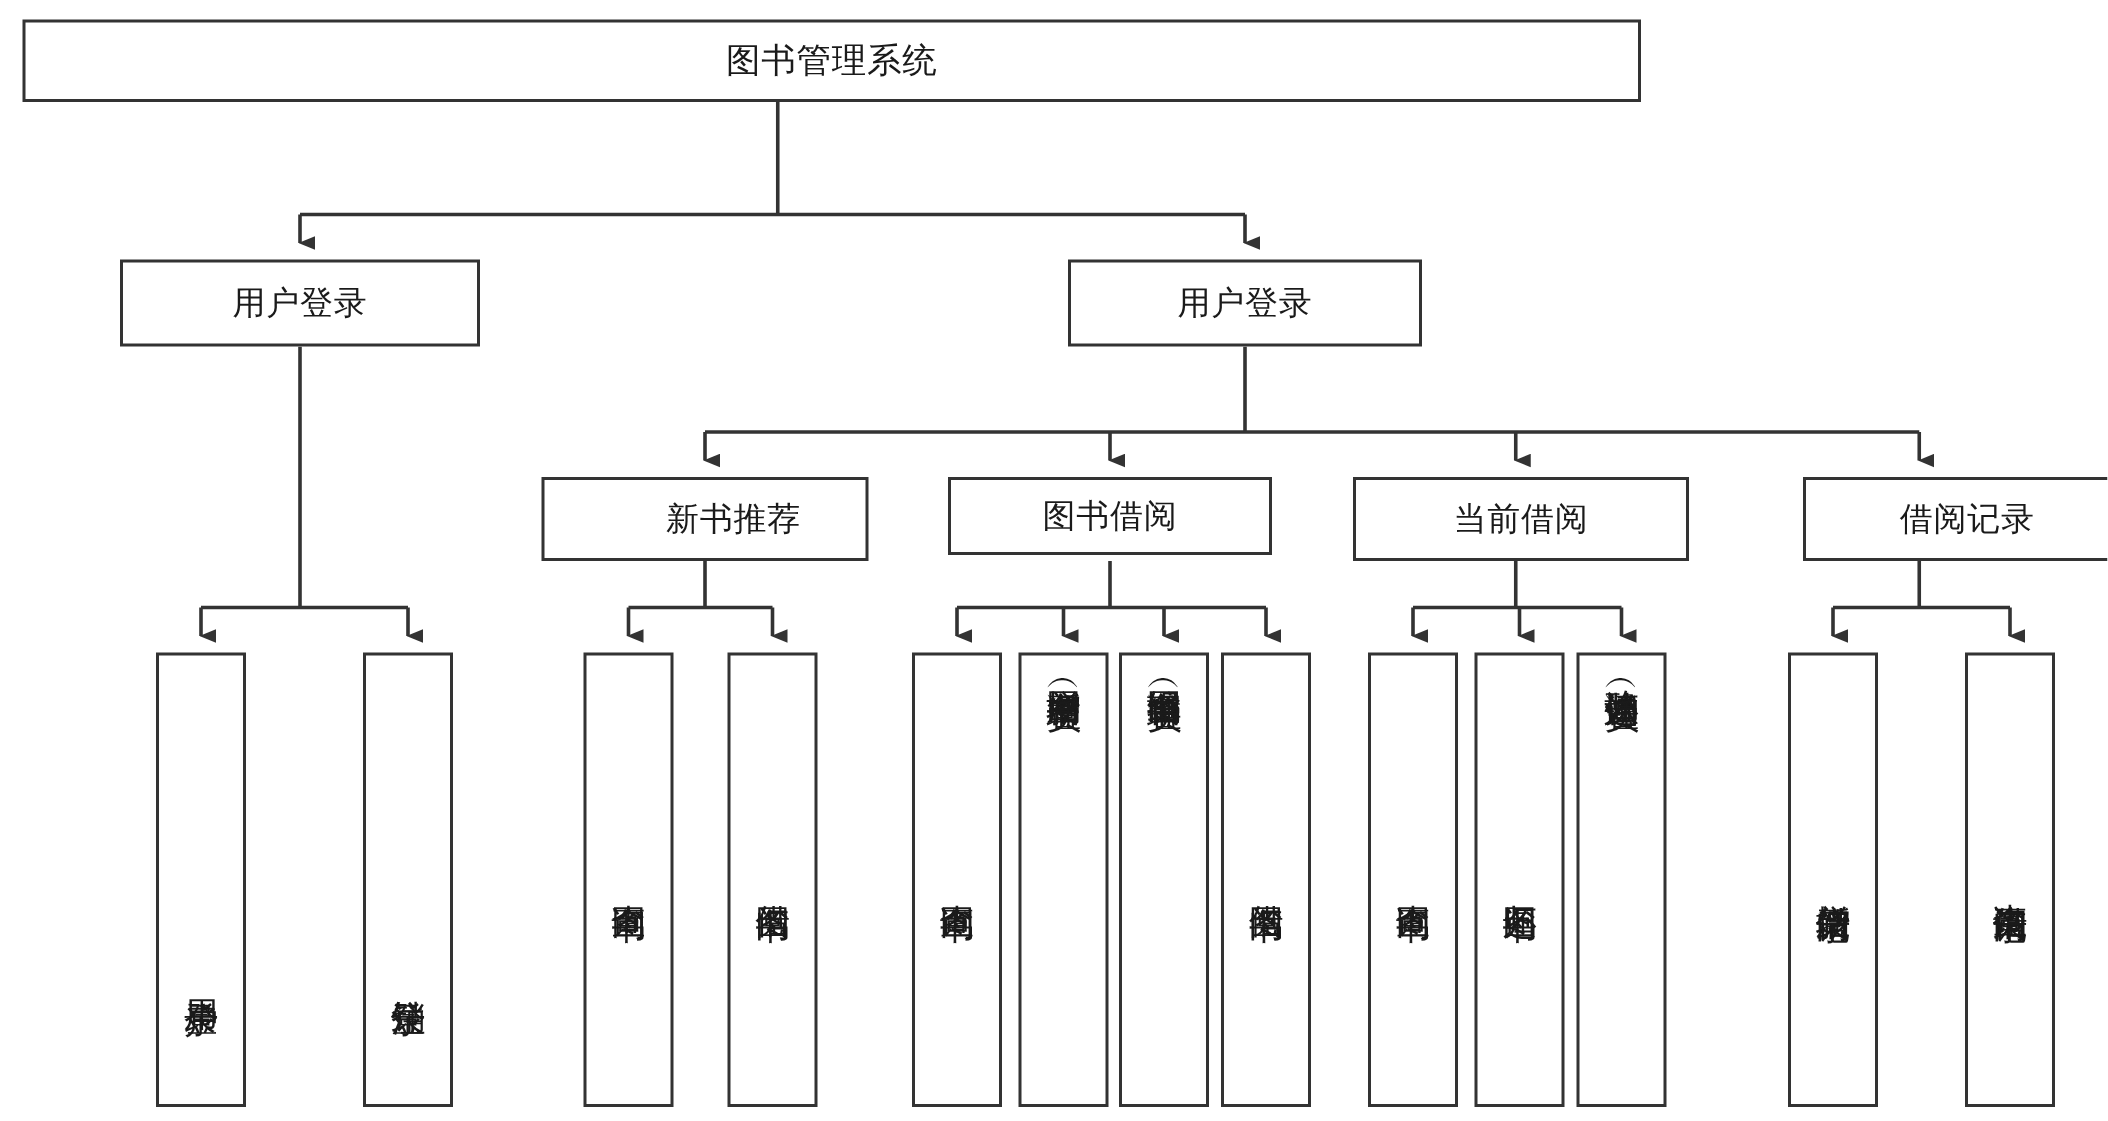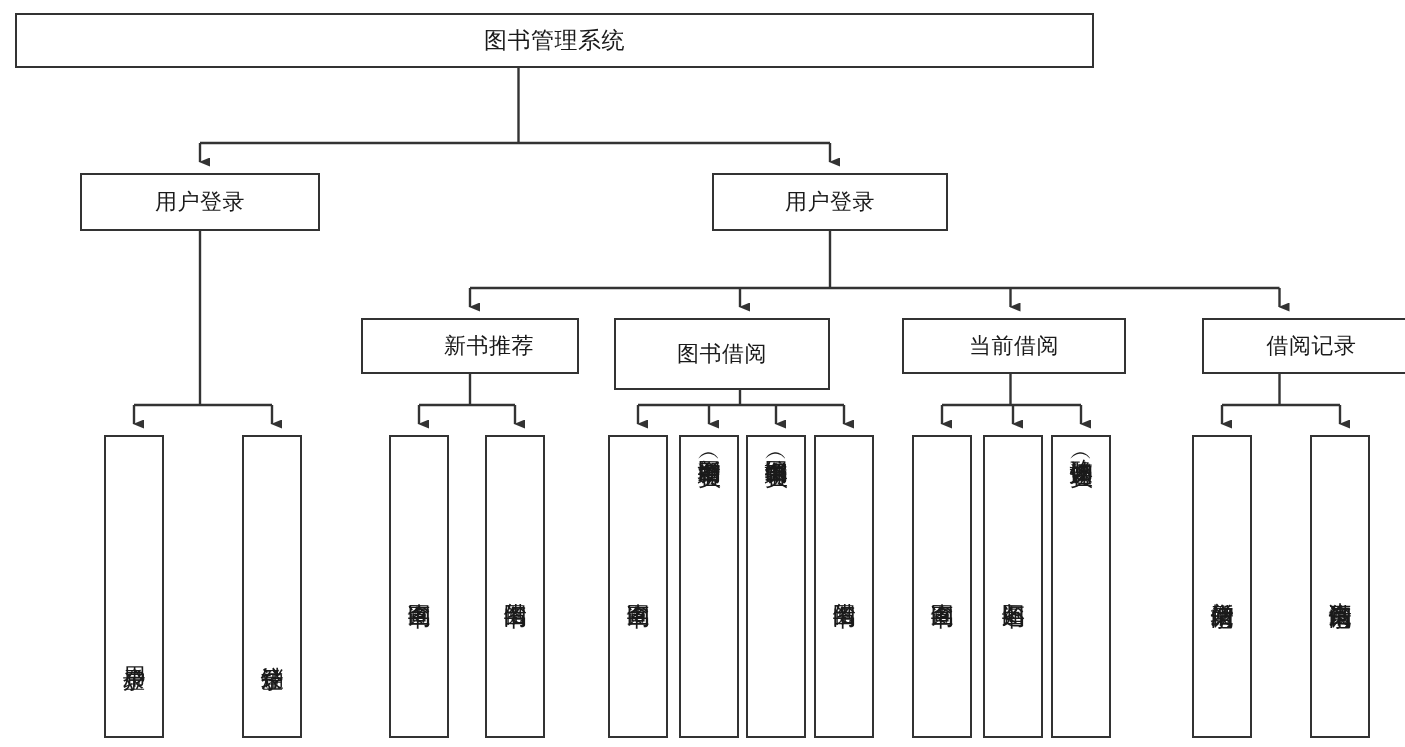--- a/index.html
+++ b/index.html
@@ -126,21 +126,21 @@
       </div>
       <div class="node horizontal " style="left: 80px; top: 173px; width: 240px; height: 58px;">
         <span class="label">用户登录</span>
       </div>
       <div class="node horizontal " style="left: 712px; top: 173px; width: 236px; height: 58px;">
         <span class="label">用户登录</span>
       </div>
       <div class="node horizontal " style="left: 361px; top: 318px; width: 218px; height: 56px; padding-left: 38px;">
         <span class="label">新书推荐</span>
       </div>
-      <div class="node horizontal " style="left: 614px; top: 318px; width: 216px; height: 72px;">
+      <div class="node horizontal " style="left: 632px; top: 318px; width: 216px; height: 52px;">
         <span class="label">图书借阅</span>
       </div>
       <div class="node horizontal " style="left: 902px; top: 318px; width: 224px; height: 56px;">
         <span class="label">当前借阅</span>
       </div>
       <div class="node horizontal " style="left: 1170px; top: 318px; width: 219px; height: 56px; margin-left: 32px;">
         <span class="label">借阅记录</span>
       </div>
       <div class="node vertical anchor-bottom" style="left: 104px; top: 435px; width: 60px; height: 303px;">
         <span class="label" style="padding-bottom: 84px;">用户登录</span>

